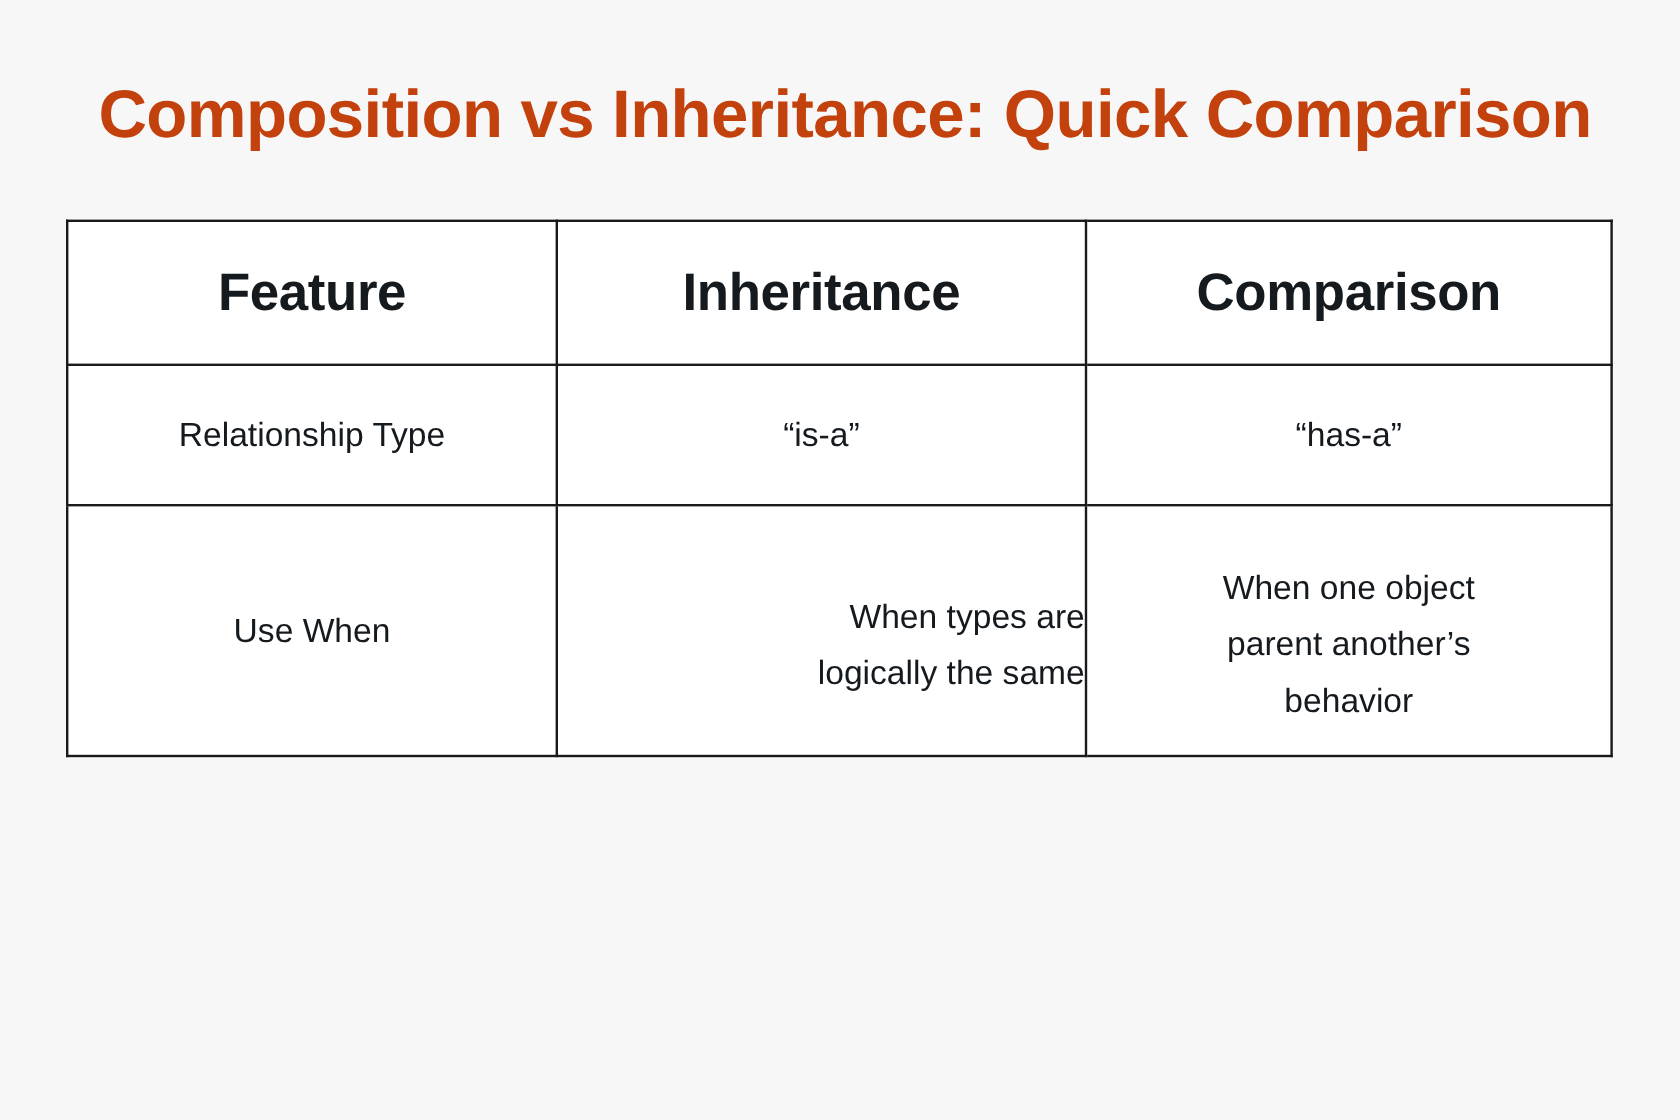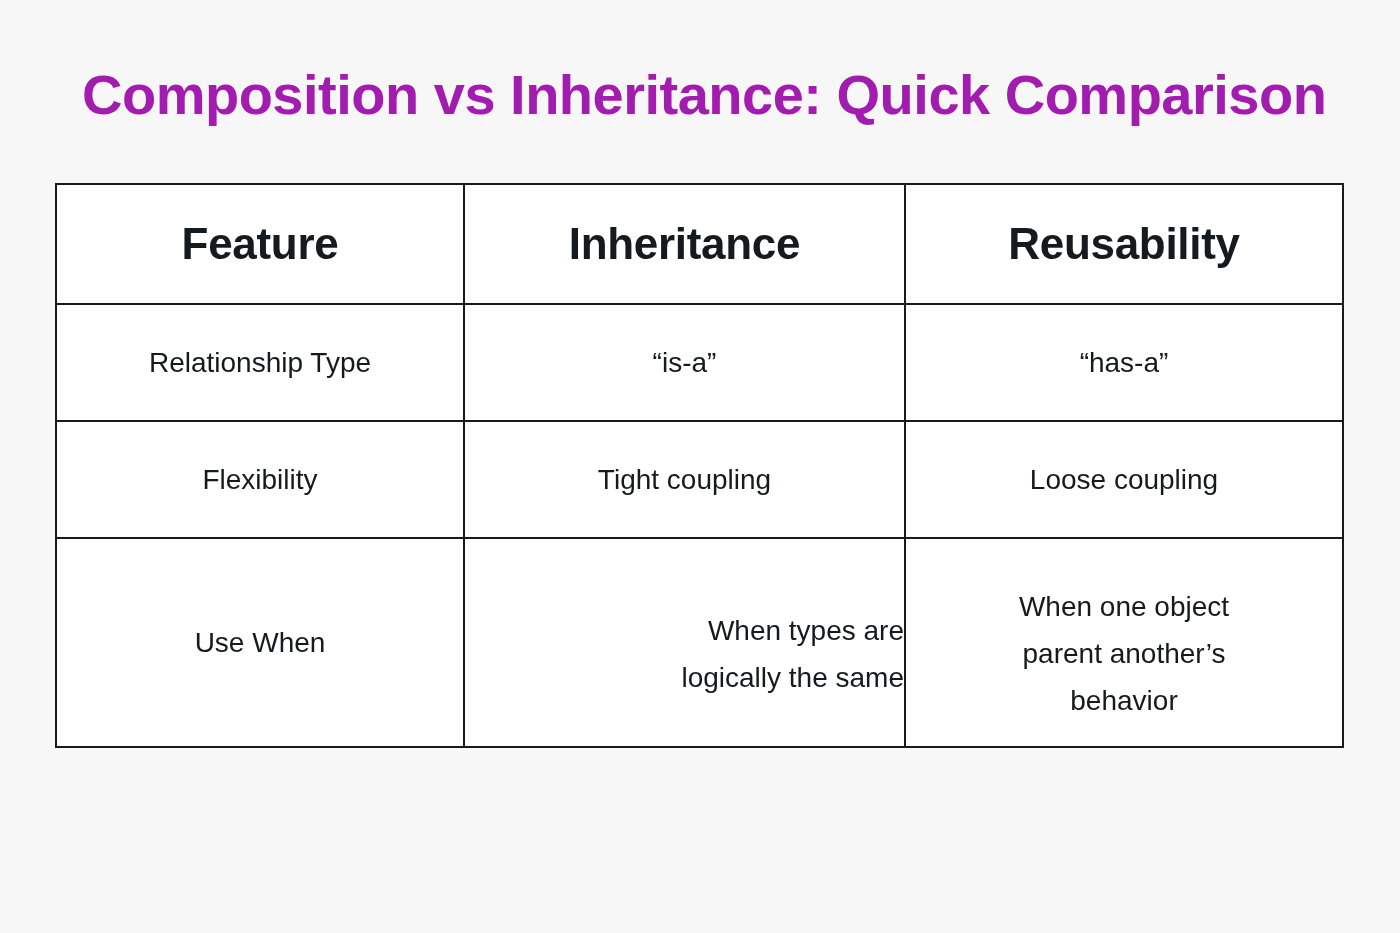--- a/index.html
+++ b/index.html
@@ -16,21 +16,21 @@
       color: #151a1f;
     }
     .title {
       position: absolute;
       left: 82px;
       top: 62px;
       font-size: 56px;
       font-weight: bold;
       letter-spacing: -0.5px;
       white-space: nowrap;
-      color: #a21caf;
+      color: #c2410c;
     }
     table.cmp {
       position: absolute;
       left: 55px;
       top: 183px;
       border-collapse: collapse;
       background: #ffffff;
     }
     table.cmp th, table.cmp td {
       border: 2px solid #1a1a1a;
@@ -64,34 +64,29 @@
 </head>
 <body>
 
 <div class="title">Composition vs Inheritance: Quick Comparison</div>
 
 <table class="cmp">
   <tbody>
       <tr>
     <th class="col1">Feature</th>
     <th class="col2">Inheritance</th>
-    <th class="col3">Reusability</th>
+    <th class="col3">Comparison</th>
   </tr>
 
   <tr>
     <td class="feat">Relationship Type</td>
     <td class="center">“is-a”</td>
     <td class="center">“has-a”</td>
   </tr>
 
-  <tr>
-    <td class="feat">Flexibility</td>
-    <td class="center">Tight coupling</td>
-    <td class="center">Loose coupling</td>
-  </tr>
 
 
   <tr class="r-use">
     <td class="feat">Use When</td>
     <td class="left-inh2 top-align">
       <div>When types are</div>
       <div>logically the same</div>
     </td>
     <td class="center top-align">
       <div>When one object</div>

